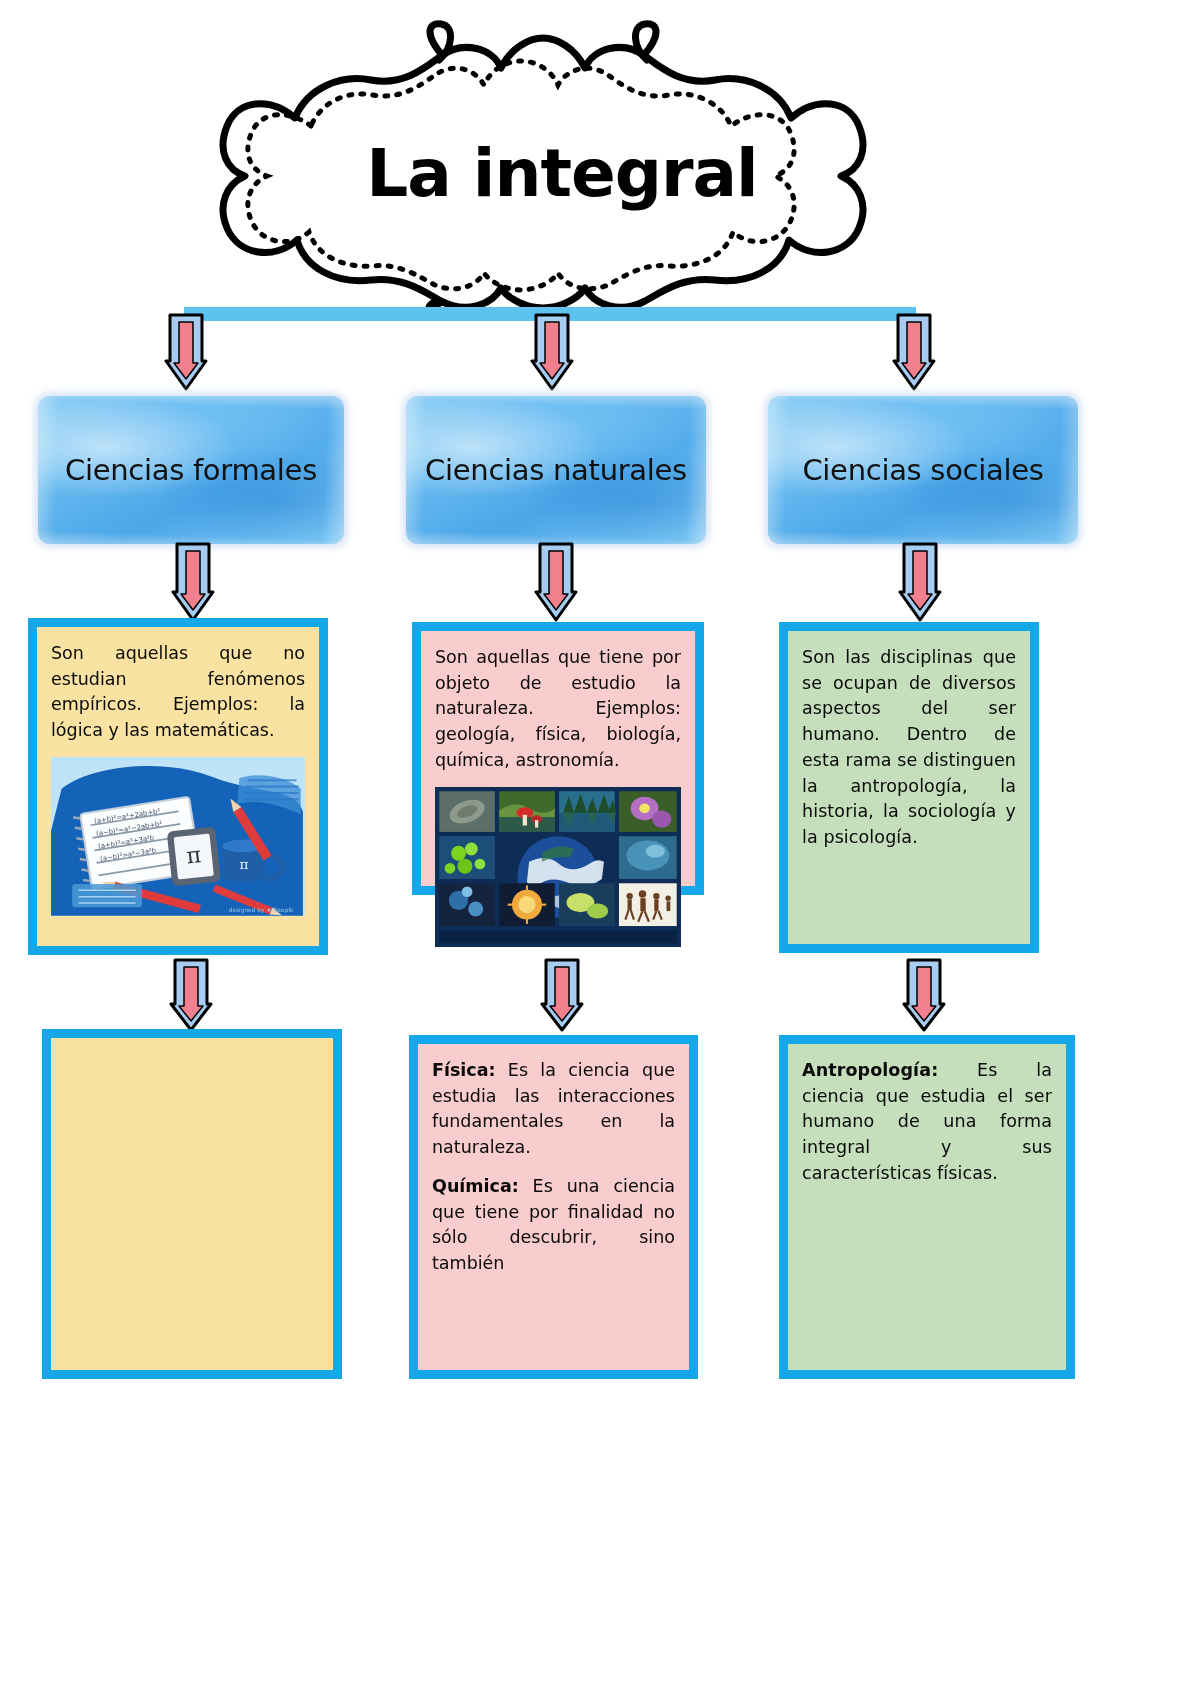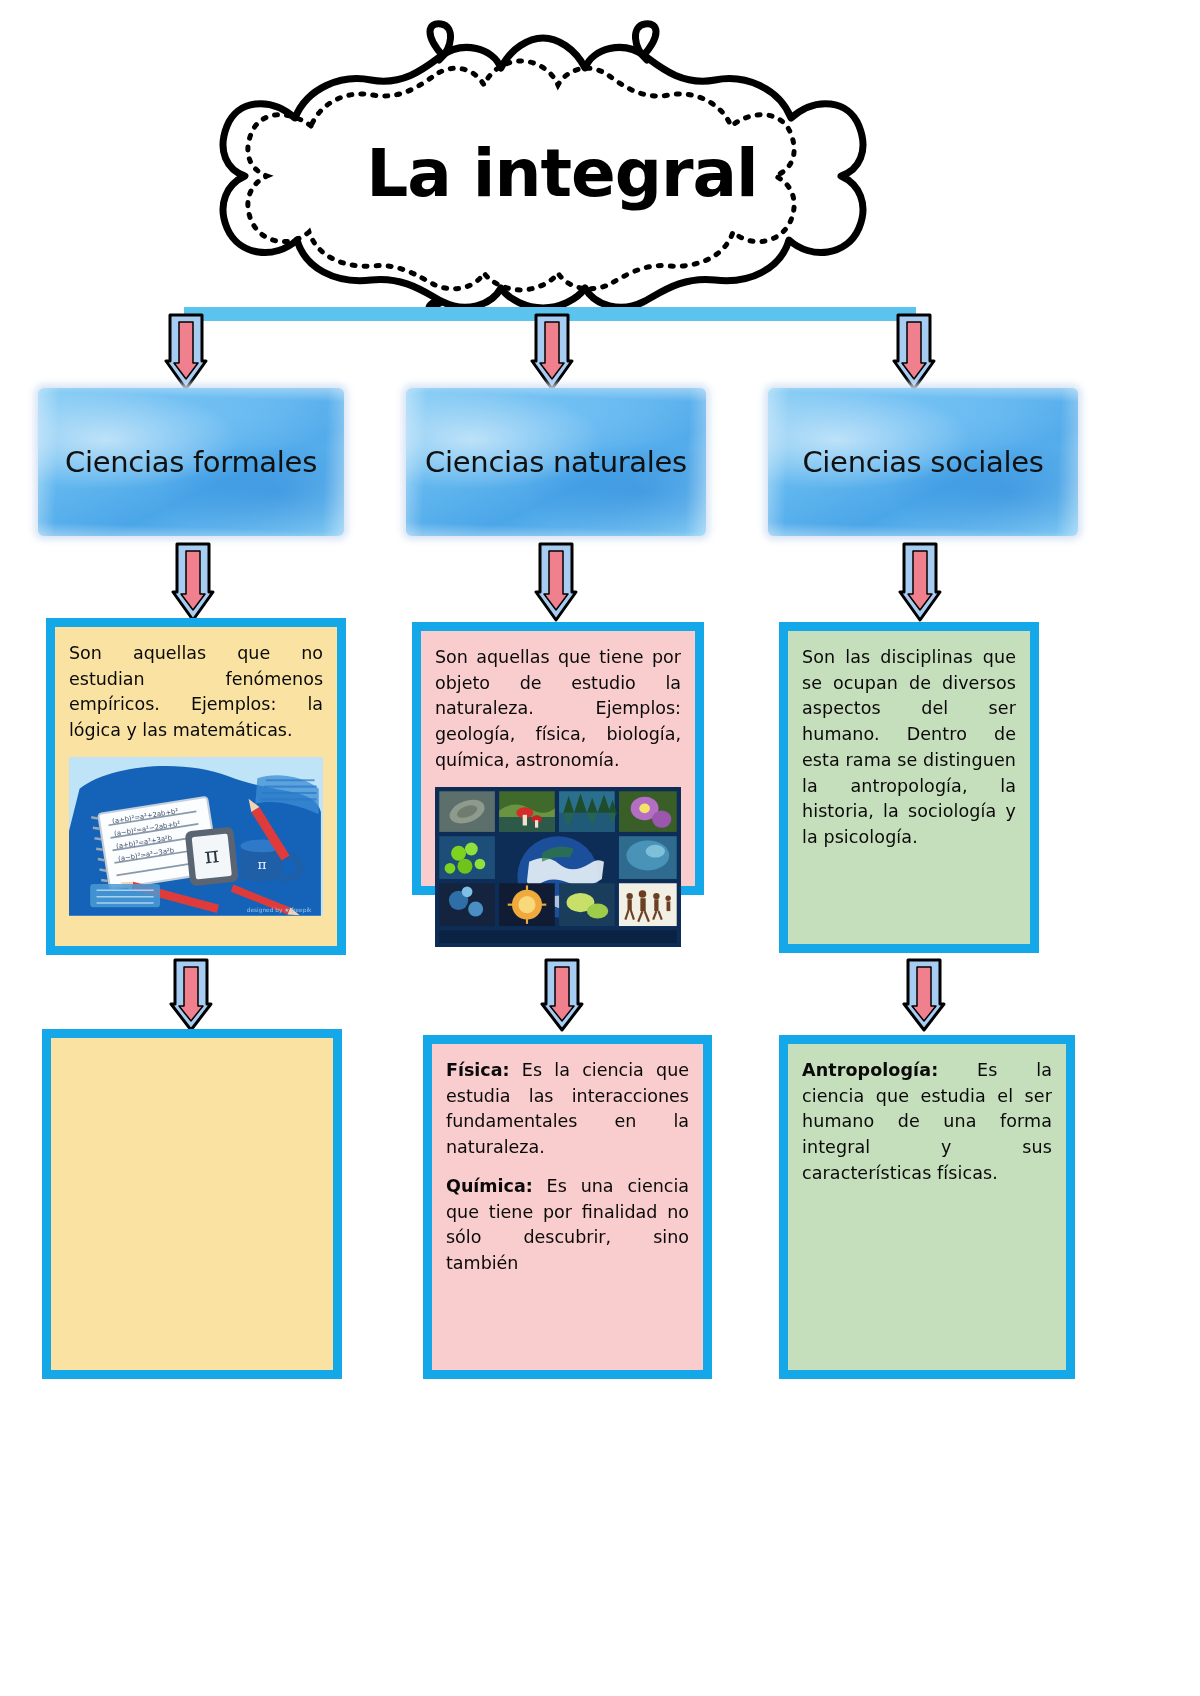--- a/index.html
+++ b/index.html
@@ -55,23 +55,23 @@
   
   .arrow {
     position: absolute;
     width: 44px;
   }
   .arrow svg { display: block; width: 100%; height: 100%; }
 
   
   .wc-box {
     position: absolute;
-    top: 388px;
+    top: 396px;
     height: 148px;
-    border-radius: 6px;
+    border-radius: 12px;
     box-shadow: 0 0 7px 4px rgba(215,228,244,0.95);
     overflow: hidden;
     background:
       radial-gradient(ellipse 70% 55% at 22% 35%, rgba(255,255,255,0.55), rgba(255,255,255,0) 62%),
       radial-gradient(ellipse 60% 50% at 78% 70%, rgba(38,130,214,0.45), rgba(38,130,214,0) 65%),
       radial-gradient(ellipse 80% 60% at 55% 20%, rgba(120,195,245,0.7), rgba(120,195,245,0) 70%),
       linear-gradient(155deg, #8fd0f5 0%, #63b8ef 35%, #4ba6e8 62%, #81c9f3 100%);
   }
   .wc-box::after {
     content: "";
@@ -124,27 +124,27 @@
   .para {
     font-size: 17.5px;
     line-height: 1.47;
     margin: 0 0 13px 0;
     text-align: justify;
   }
   .para:last-child { margin-bottom: 0; }
   .para b { font-weight: 700; }
 
   
-  #d0 { left: 46px;  top: 618px; width: 300px; height: 337px; }
+  #d0 { left: 28px;  top: 618px; width: 300px; height: 337px; }
   #d1 { left: 412px; top: 622px; width: 292px; height: 273px; }
   #d2 { left: 779px; top: 622px; width: 260px; height: 331px; }
 
   
   #e0 { left: 42px;  top: 1029px; width: 300px; height: 350px; }
-  #e1 { left: 423px; top: 1035px; width: 289px; height: 344px; }
+  #e1 { left: 409px; top: 1035px; width: 289px; height: 344px; }
   #e2 { left: 779px; top: 1035px; width: 296px; height: 344px; }
 
   
   .face-round .para { font-family: "DejaVu Sans", sans-serif; letter-spacing: 0.1px; }
 
   
   .illus {
     width: 100%;
     margin-top: 6px;
     display: block;

